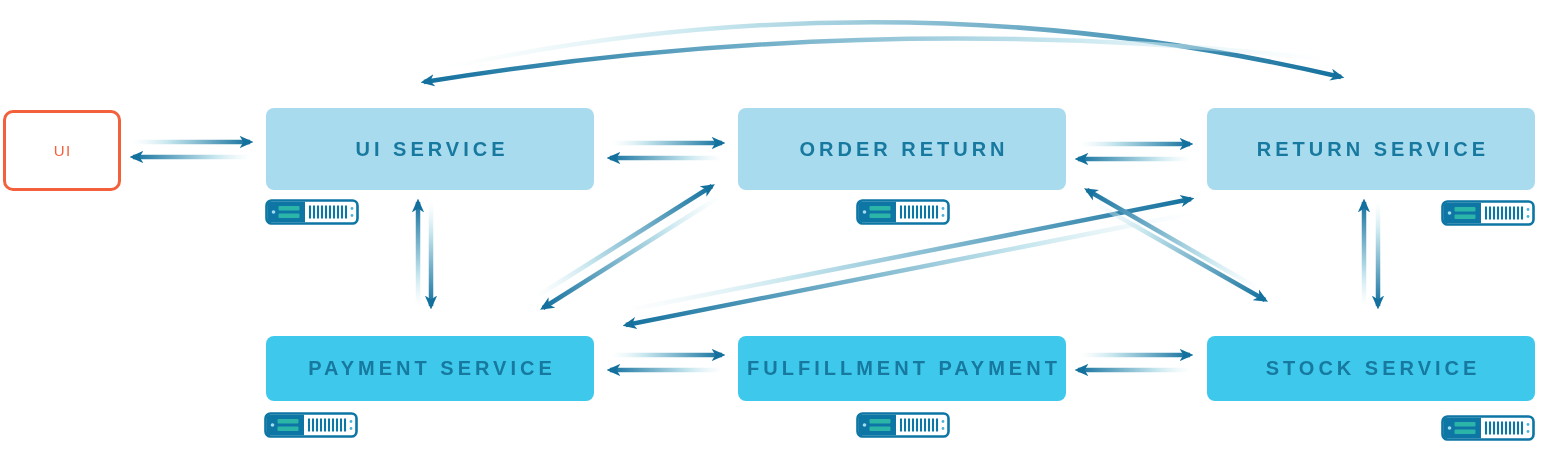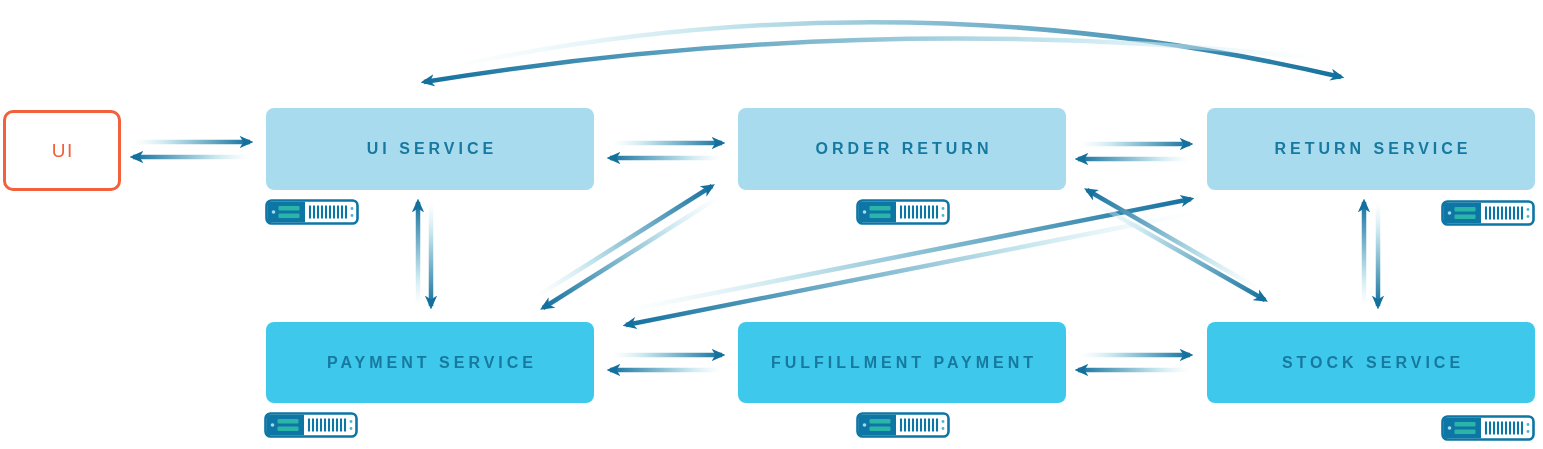--- a/index.html
+++ b/index.html
@@ -8,33 +8,33 @@
     width:1543px;height:449px;position:relative;overflow:hidden;
     background:var(--background,#fff);
     font-family:"Liberation Sans", sans-serif;
   }
   #arrow-layer{position:absolute;left:0;top:0;pointer-events:none}
   .service-box{
     position:absolute;width:328px;border-radius:8px;
     display:flex;align-items:center;justify-content:center;
   }
   .row-top{top:108px;height:82px;background:var(--service-box-top,#a9dbee)}
-  .row-bottom{top:322px;height:81px;background:var(--service-box-bottom,#3ec9ec)}
+  .row-bottom{top:336px;height:65px;background:var(--service-box-bottom,#3ec9ec)}
   .col-1{left:266px}.col-2{left:738px}.col-3{left:1207px}
   .service-label{
-    font-size:16px;font-weight:bold;letter-spacing:4px;text-indent:4px;
+    font-size:20px;font-weight:bold;letter-spacing:4px;text-indent:4px;
     color:var(--service-text,#17799f);white-space:nowrap;
   }
   .client-box{
     position:absolute;left:3px;top:110px;width:112px;height:75px;
     background:#fff;border:3px solid var(--client-accent,#f2613b);border-radius:10px;
     display:flex;align-items:center;justify-content:center;
   }
   .client-label{
-    color:var(--client-accent,#f2613b);font-size:19px;letter-spacing:1.5px;text-indent:1.5px;
+    color:var(--client-accent,#f2613b);font-size:15px;letter-spacing:1.5px;text-indent:1.5px;
   }
   .server-icon{position:absolute;width:94px;height:26px}
   #icon-ui-service{left:265px;top:199px}
   #icon-order-service{left:856px;top:199px}
   #icon-return-service{left:1441px;top:200px}
   #icon-payment-service{left:264px;top:412px}
   #icon-fulfillment-service{left:856px;top:412px}
   #icon-stock-service{left:1441px;top:415px}
 </style>
 </head>

